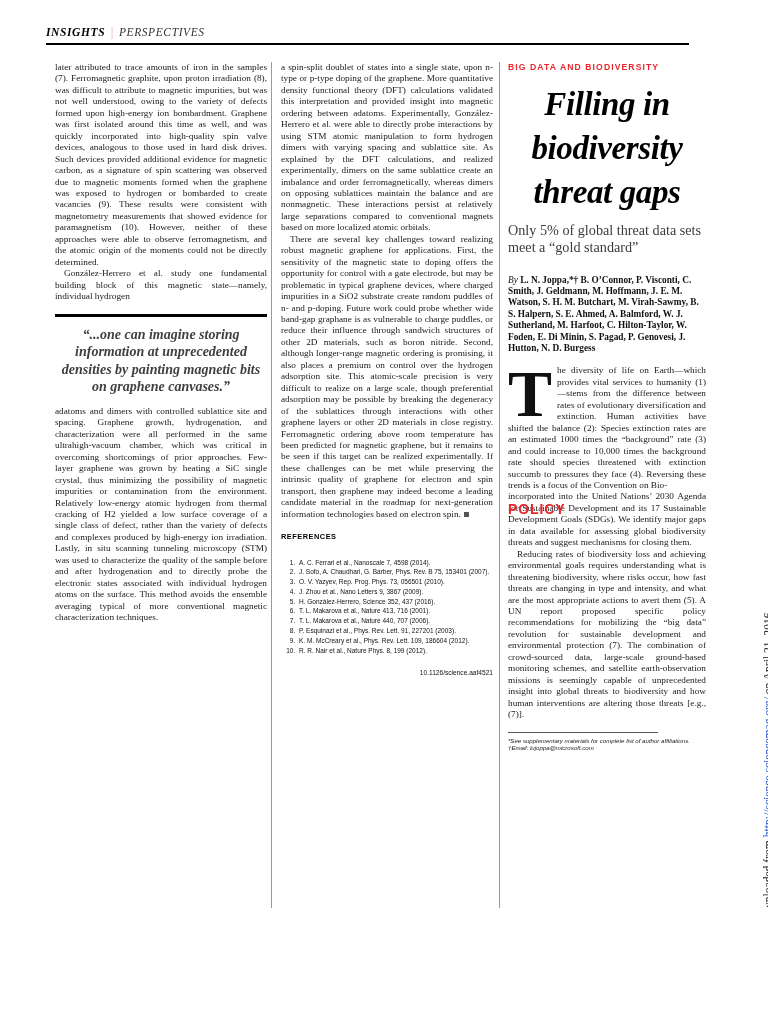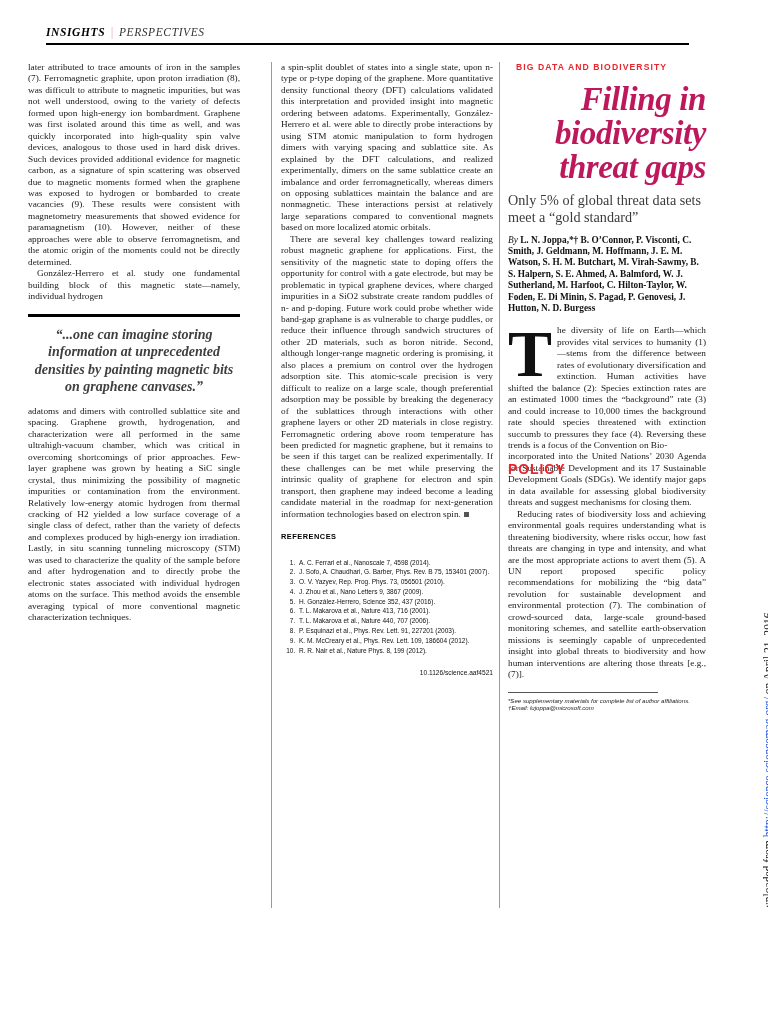--- a/index.html
+++ b/index.html
@@ -60,21 +60,21 @@
     color: #1a1a1a;
   }
   .col p {
     margin: 0;
     text-indent: 0;
   }
   .col p + p {
     text-indent: 9px;
   }
 
-  .col1 { left: 28px;  width: 212px; }
+  .col1 { left: 55px;  width: 212px; }
   .col2 { left: 281px; width: 212px; }
   .col3 { left: 508px; width: 198px; }
 
   .vrule {
     position: absolute;
     top: 62px;
     width: 0;
     border-left: 0.8px solid #9a9a9a;
   }
   .vrule-a { left: 271px; height: 880px; }
@@ -140,39 +140,38 @@
 
   
   .kicker {
     font-family: "Liberation Sans", sans-serif;
     font-weight: bold;
     font-size: 8.6px;
     letter-spacing: 1.1px;
     color: #e8262c;
     margin-bottom: 9px;
     text-align: left;
-    margin-left: 8px;
   }
   .headline {
     font-family: "Liberation Serif", serif;
     font-weight: bold;
     font-style: italic;
     font-size: 33px;
-    line-height: 34px;
+    line-height: 44px;
     letter-spacing: -0.4px;
-    color: #be185d;
+    color: #000000;
     margin: 0 0 8px 0;
-    text-align: right;
+    text-align: center;
   }
   .deck {
     font-family: "Liberation Serif", serif;
     font-size: 14.2px;
     line-height: 16.6px;
     color: #3b3b3b;
-    margin: 0 0 9px 0;
+    margin: 0 0 19px 0;
     text-align: left;
   }
   .byline {
     font-family: "Liberation Serif", serif;
     font-weight: bold;
     font-size: 9.3px;
     line-height: 11.4px;
     color: #111;
     margin: 0 0 11px 0;
     text-align: left;

